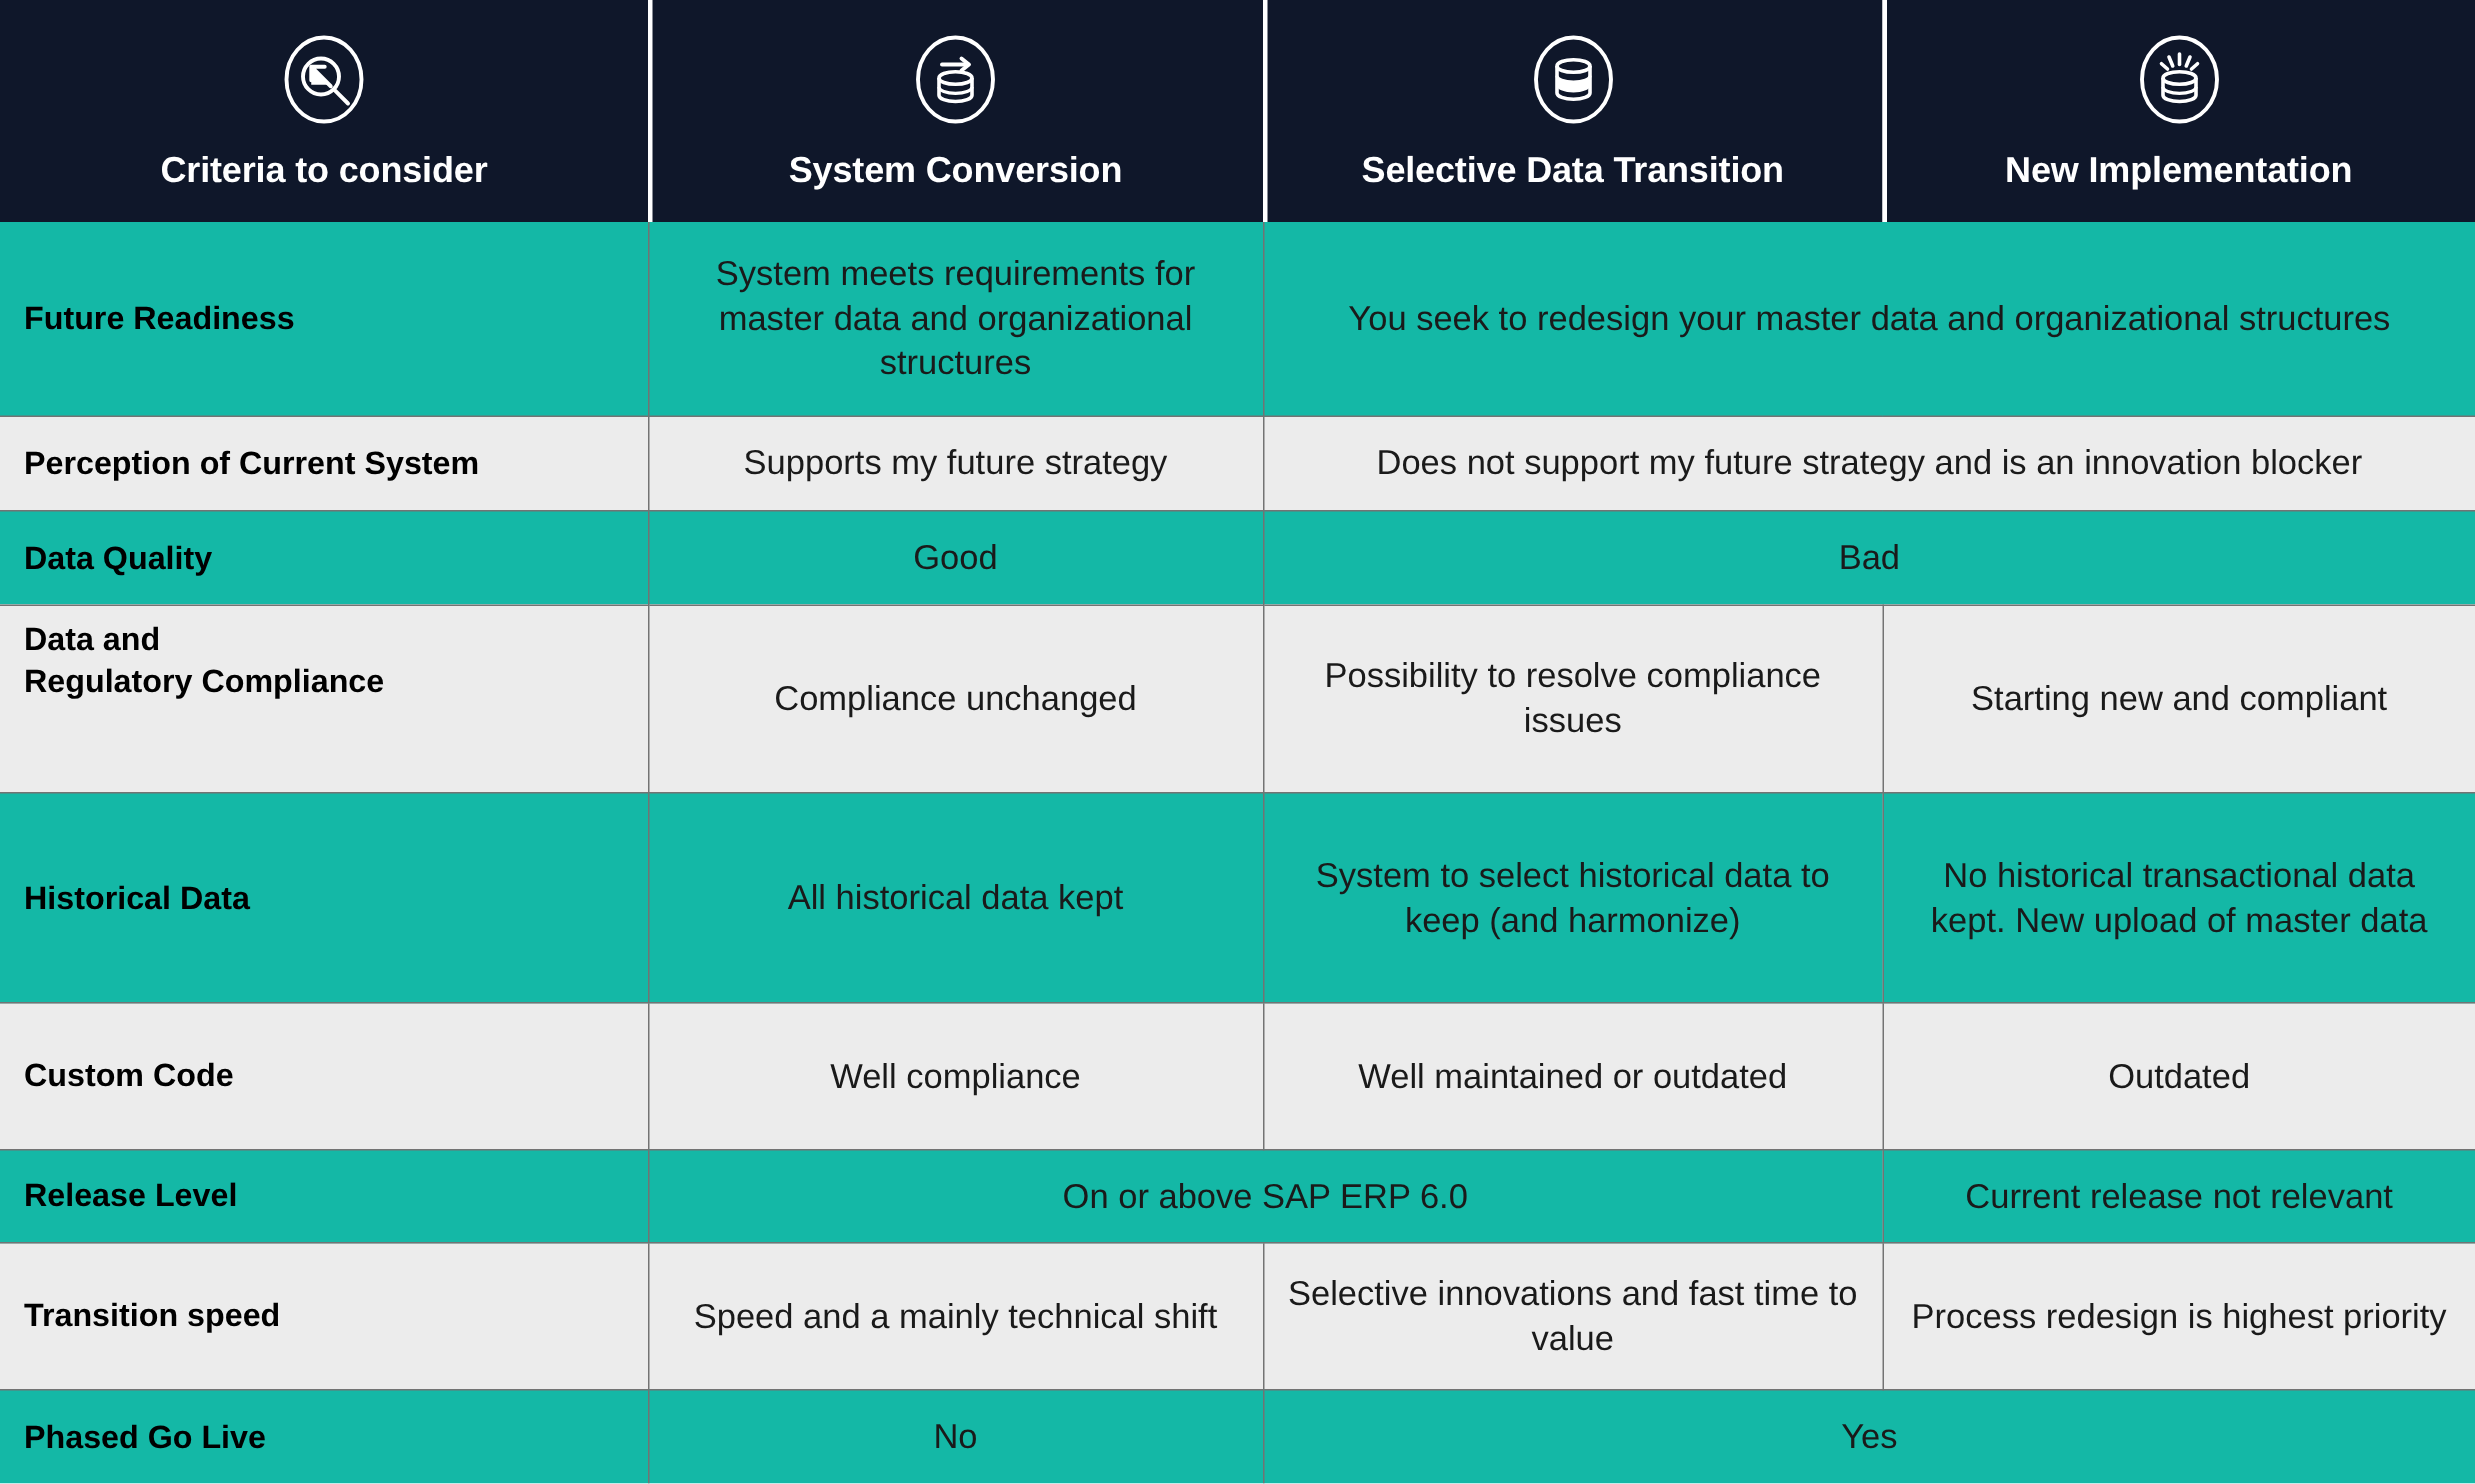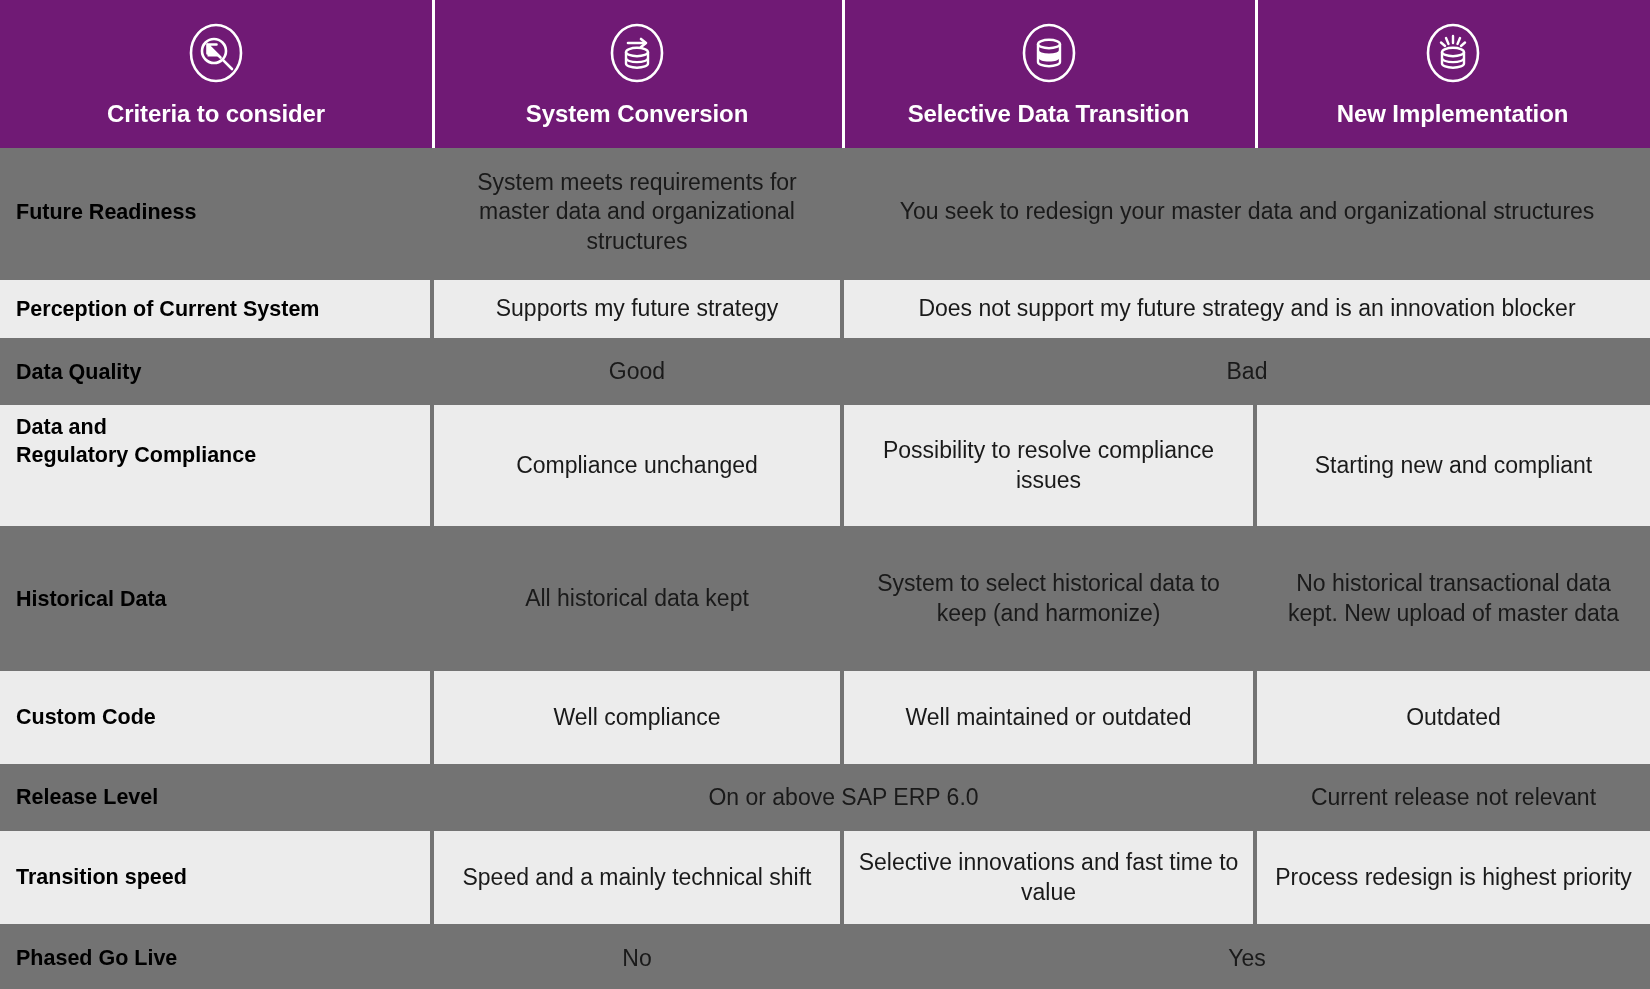--- a/index.html
+++ b/index.html
@@ -24,21 +24,21 @@
     table-layout: fixed;
     height: 989px;
   }
   table.compare col.c1 { width: 432px; }
   table.compare col.c2 { width: 410px; }
   table.compare col.c3 { width: 413px; }
   table.compare col.c4 { width: 395px; }
 
   
   thead th {
-    background: #701a75;
+    background: #0f172a;
     color: #ffffff;
     border: none;
     padding: 0;
     height: 148px;
     vertical-align: bottom;
     position: relative;
   }
   thead th .hdr-inner {
     display: flex;
     flex-direction: column;
@@ -65,41 +65,41 @@
     position: absolute;
     left: 0;
     top: 0;
     bottom: 0;
     width: 3px;
     background: #ffffff;
   }
 
   
   tbody td {
-    border: 4px solid #737373;
+    border: 1px solid #737373;
     font-size: 23px;
     color: #1a1a1a;
     text-align: center;
     vertical-align: middle;
     padding: 10px 14px;
     line-height: 1.28;
   }
   tbody td.crit {
     text-align: left;
     font-weight: bold;
     font-size: 21.5px;
     color: #000000;
     padding-left: 16px;
     line-height: 1.32;
   }
   tbody tr.alt td {
     background: #ececec;
   }
   tbody tr.plain td {
-    background: #737373;
+    background: #14b8a6;
   }
   tbody tr:first-child td {
     border-top: none;
   }
   tbody td:first-child {
     border-left: none;
   }
   tbody td:last-child {
     border-right: none;
   }

